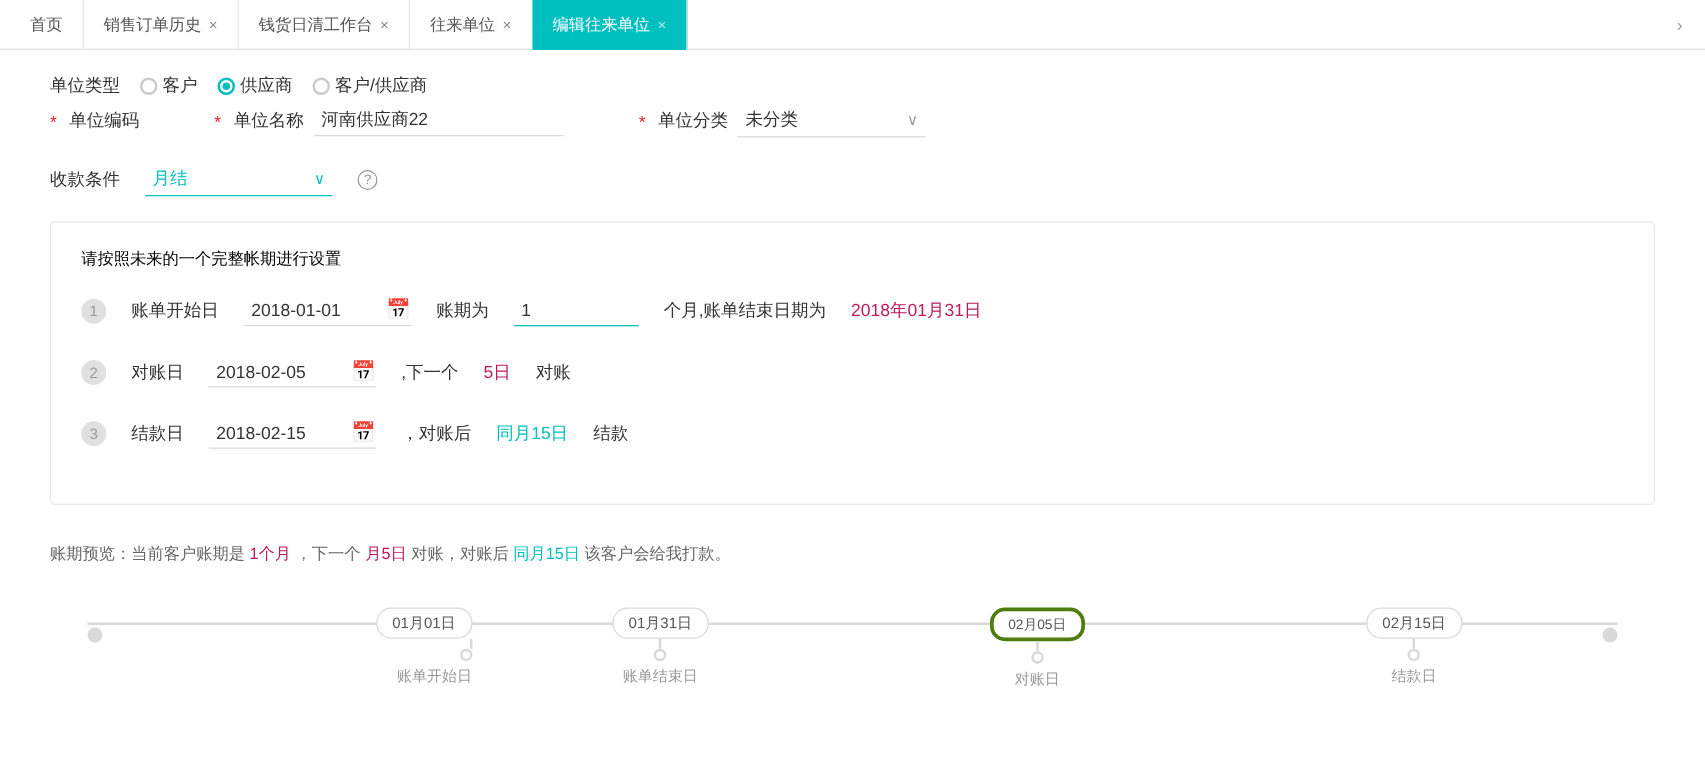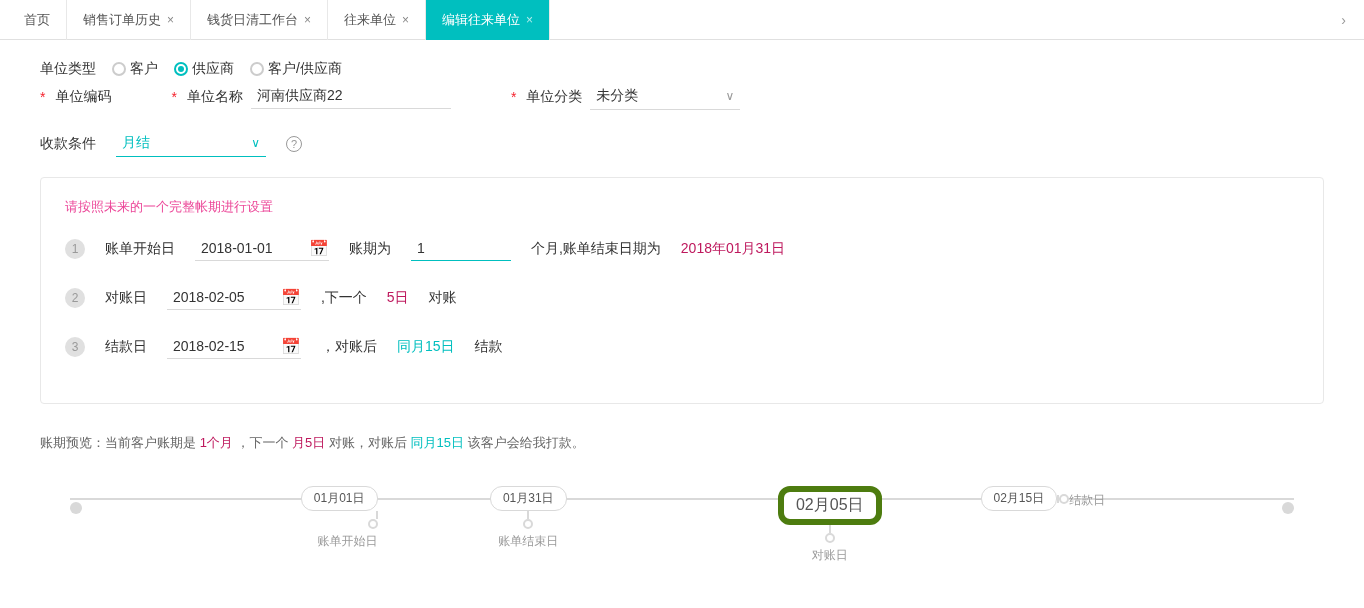--- a/index.html
+++ b/index.html
@@ -149,21 +149,21 @@
 
     
     .payment-box {
       border: 1px solid #e8e8e8;
       border-radius: 4px;
       padding: 20px 24px;
       margin-bottom: 20px;
     }
     .payment-box-title {
       font-size: 13px;
-      color: #ec4899;
+      color: #000000;
       margin-bottom: 20px;
     }
 
     
     .step-row {
       display: flex;
       align-items: center;
       gap: 20px;
       margin-bottom: 24px;
     }
@@ -362,27 +362,27 @@
       </div>
 
       <div style="display:flex; flex-direction:column; align-items:center; flex:1;">
         <div style="background:#fff;border:1px solid #d9d9d9;border-radius:12px;padding:3px 12px;font-size:12px;color:#555;white-space:nowrap;">01月31日</div>
         <div style="width:2px;height:8px;background:#d9d9d9;"></div>
         <div style="width:10px;height:10px;border-radius:50%;background:#fff;border:2px solid #d9d9d9;"></div>
         <div style="font-size:12px;color:#999;margin-top:4px;">账单结束日</div>
       </div>
 
       <div style="display:flex; flex-direction:column; align-items:center; flex:1;">
-        <div style="background:#fff;border:6px solid #4d7c0f;border-radius:12px;padding:3px 12px;font-size:16px;color:#555;white-space:nowrap;">02月05日</div>
+        <div style="background:#fff;border:3px solid #4d7c0f;border-radius:12px;padding:3px 12px;font-size:11px;color:#555;white-space:nowrap;">02月05日</div>
         <div style="width:2px;height:8px;background:#d9d9d9;"></div>
         <div style="width:10px;height:10px;border-radius:50%;background:#fff;border:2px solid #d9d9d9;"></div>
         <div style="font-size:12px;color:#999;margin-top:4px;">对账日</div>
       </div>
 
-      <div style="display:flex; flex-direction:row; align-items:center; flex:1;">
+      <div style="display:flex; flex-direction:column; align-items:center; flex:1;">
         <div style="background:#fff;border:1px solid #d9d9d9;border-radius:12px;padding:3px 12px;font-size:12px;color:#555;white-space:nowrap;">02月15日</div>
         <div style="width:2px;height:8px;background:#d9d9d9;"></div>
         <div style="width:10px;height:10px;border-radius:50%;background:#fff;border:2px solid #d9d9d9;"></div>
         <div style="font-size:12px;color:#999;margin-top:4px;">结款日</div>
       </div>
 
       <div style="display:flex; flex-direction:column; align-items:center; flex-shrink:0;">
         <div style="width:12px;height:12px;border-radius:50%;background:#d9d9d9;margin-top:16px;"></div>
       </div>
     </div>

